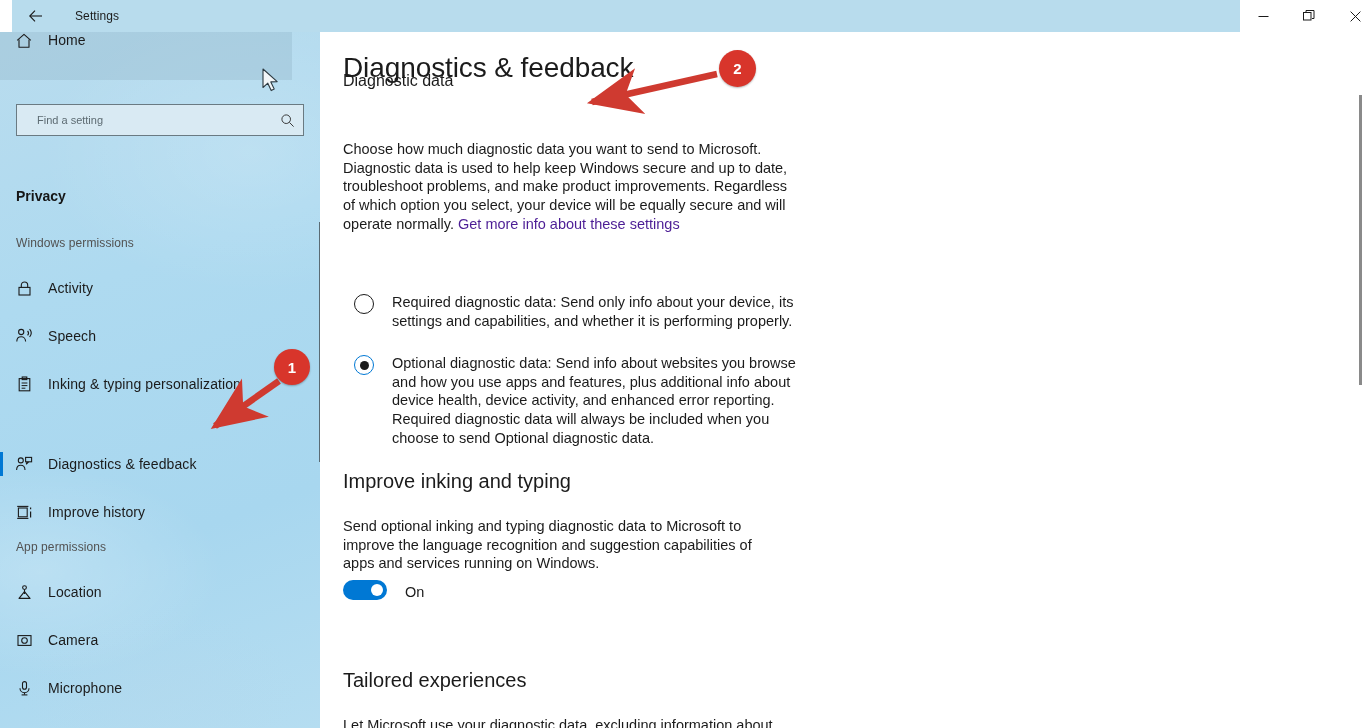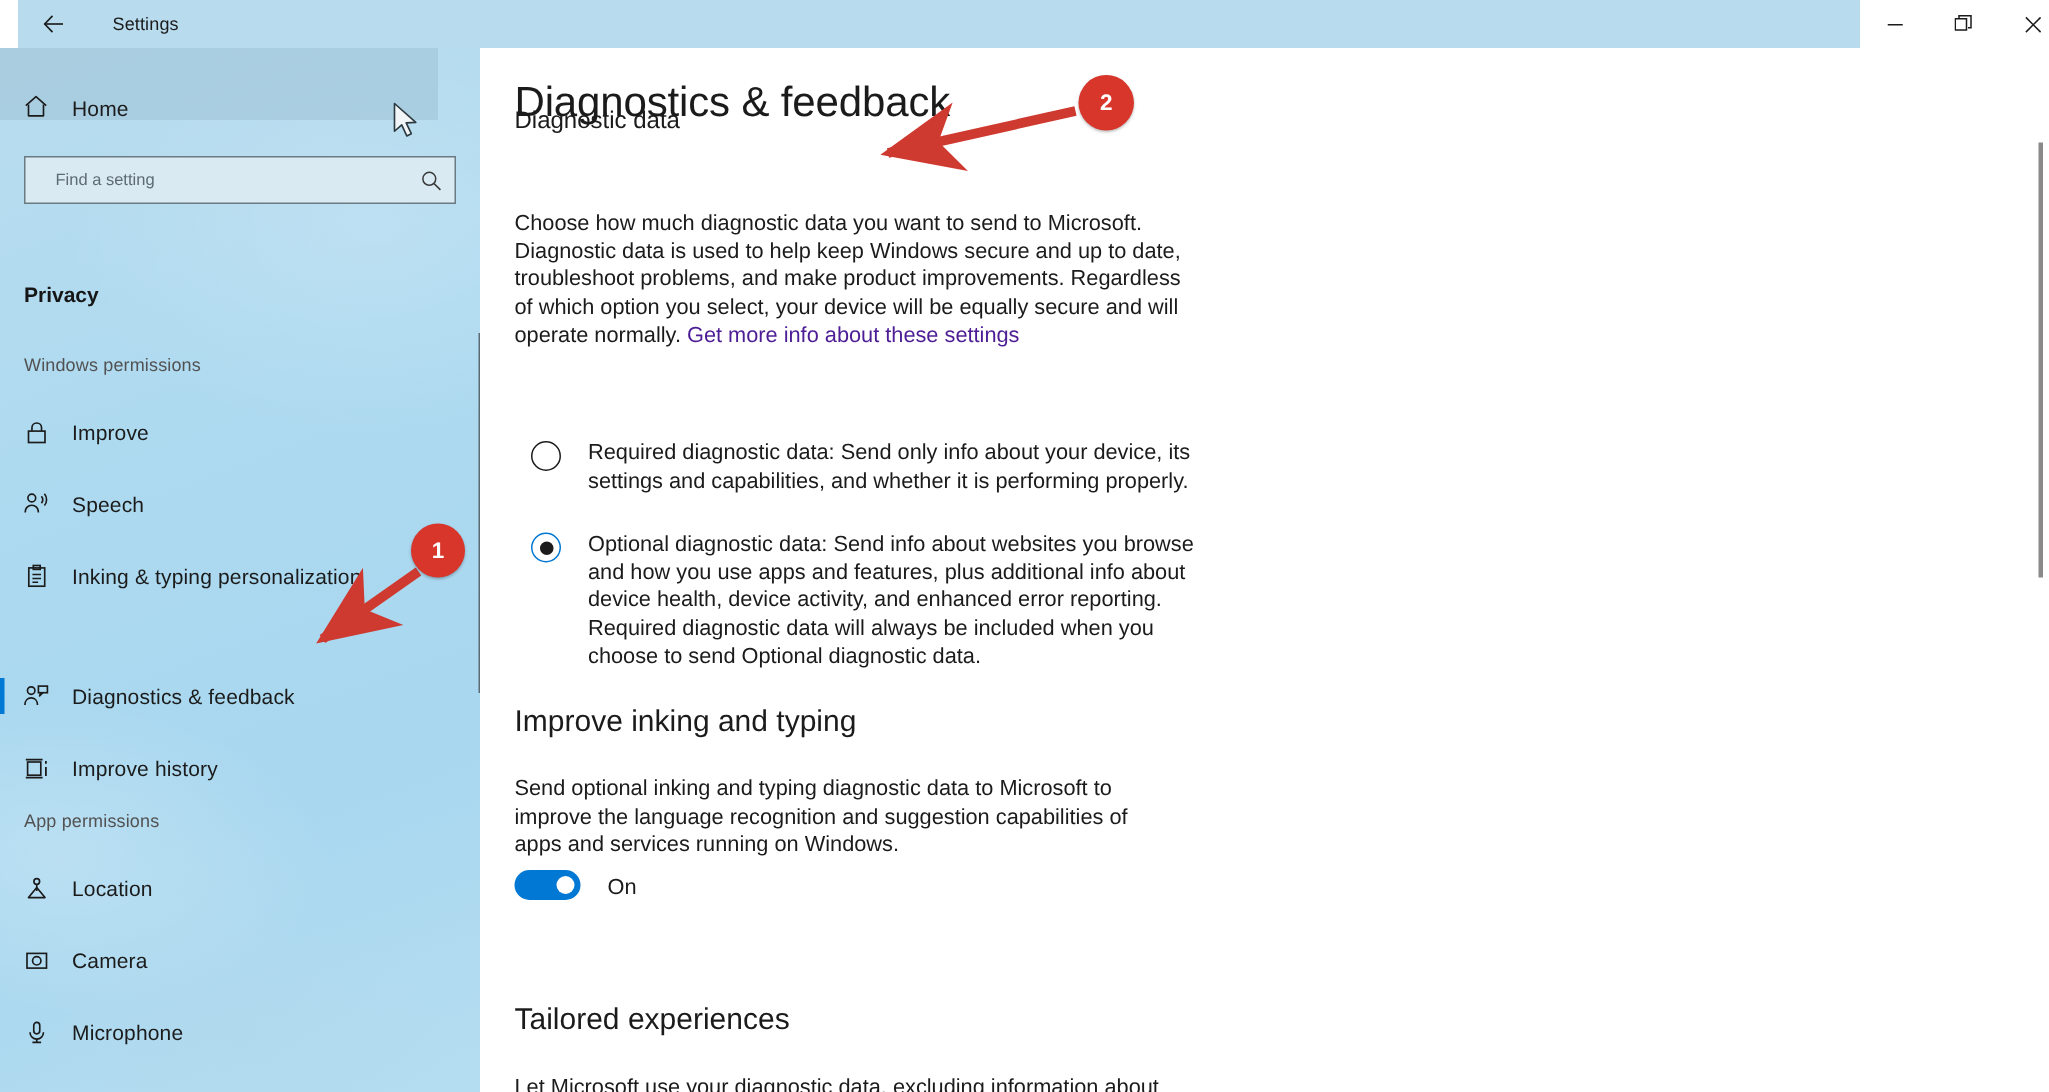--- a/index.html
+++ b/index.html
@@ -60,21 +60,21 @@
     background:
       radial-gradient(ellipse 260px 150px at 40px 540px, rgba(255,255,255,0.22), rgba(255,255,255,0) 70%),
       radial-gradient(ellipse 300px 200px at 250px 120px, rgba(255,255,255,0.16), rgba(255,255,255,0) 70%),
       radial-gradient(ellipse 200px 120px at 160px 660px, rgba(180,215,235,0.35), rgba(255,255,255,0) 70%);
     pointer-events: none;
   }
   .home-row {
     position: absolute; top: 0; left: 0;
     width: 292px; height: 48px;
     background: rgba(150,185,205,0.42);
-    display: flex; align-items: flex-end;
+    display: flex; align-items: flex-start;
     cursor: pointer;
   }
   .nav-icon {
     width: 48px; min-width: 48px;
     display: flex; align-items: center; justify-content: center;
     color: #1b1b1b;
   }
   .nav-label {
     font-size: 14px; color: #1b1b1b;
     letter-spacing: 0.1px;
@@ -305,21 +305,21 @@
 
     <div class="nav-group-hdr" style="top:204px">Windows permissions</div>
 
     <div class="nav-item" style="top:236px">
       <div class="nav-icon">
         <svg width="17" height="17" viewBox="0 0 17 17">
           <rect x="3" y="7.4" width="11" height="7.6" fill="none" stroke="#1b1b1b" stroke-width="1.1"></rect>
           <path d="M5.3 7.4 V5.2 a3.2 3.2 0 0 1 6.4 0 V7.4" fill="none" stroke="#1b1b1b" stroke-width="1.1"></path>
         </svg>
       </div>
-      <div class="nav-label">Improve</div>
+      <div class="nav-label">Activity</div>
     </div>
 
     <div class="nav-item" style="top:284px">
       <div class="nav-icon">
         <svg width="18" height="18" viewBox="0 0 18 18">
           <circle cx="6.2" cy="5" r="2.6" fill="none" stroke="#1b1b1b" stroke-width="1.1"></circle>
           <path d="M1.8 14.6 c0-3 2-4.8 4.4-4.8 s4.4 1.8 4.4 4.8" fill="none" stroke="#1b1b1b" stroke-width="1.1"></path>
           <path d="M12.6 3.8 a3.6 3.6 0 0 1 0 4.6" fill="none" stroke="#1b1b1b" stroke-width="1.1"></path>
           <path d="M14.6 2.2 a6 6 0 0 1 0 7.8" fill="none" stroke="#1b1b1b" stroke-width="1.1"></path>
         </svg>

